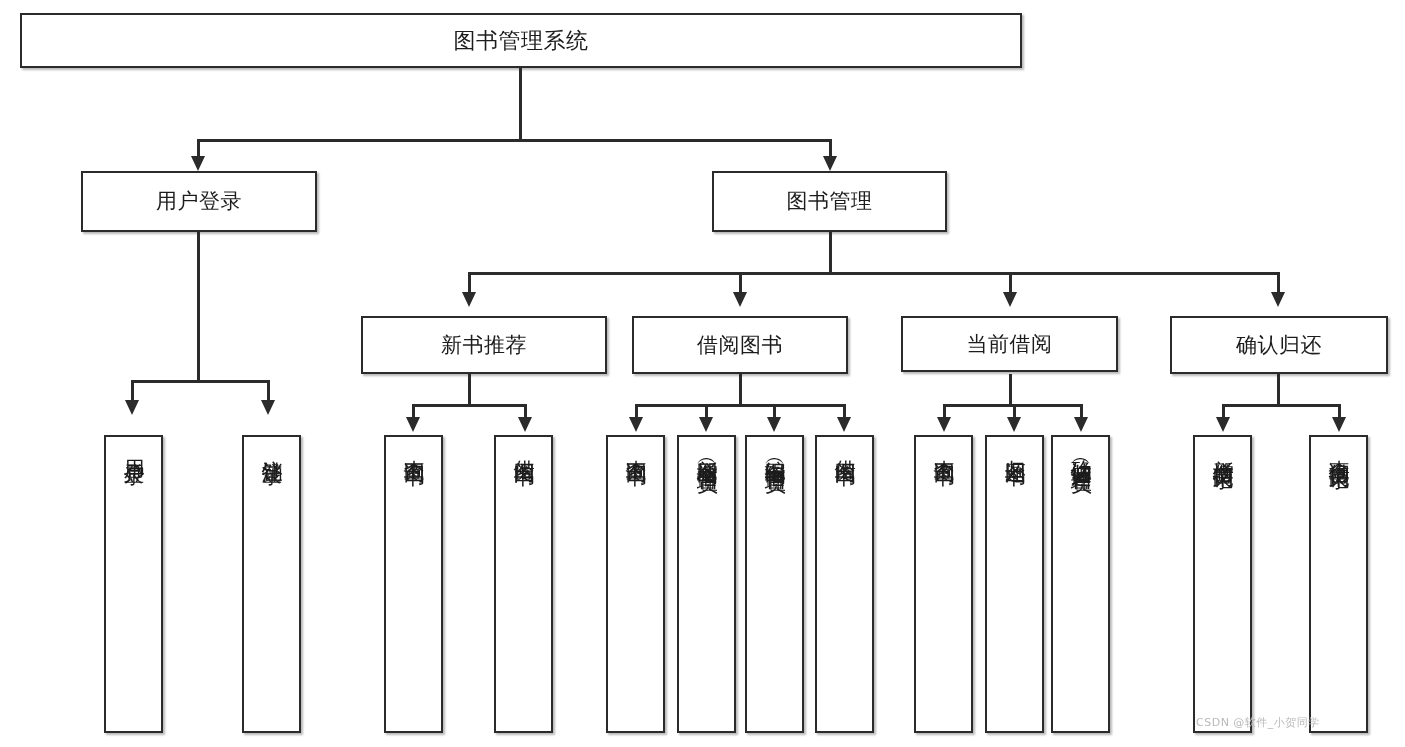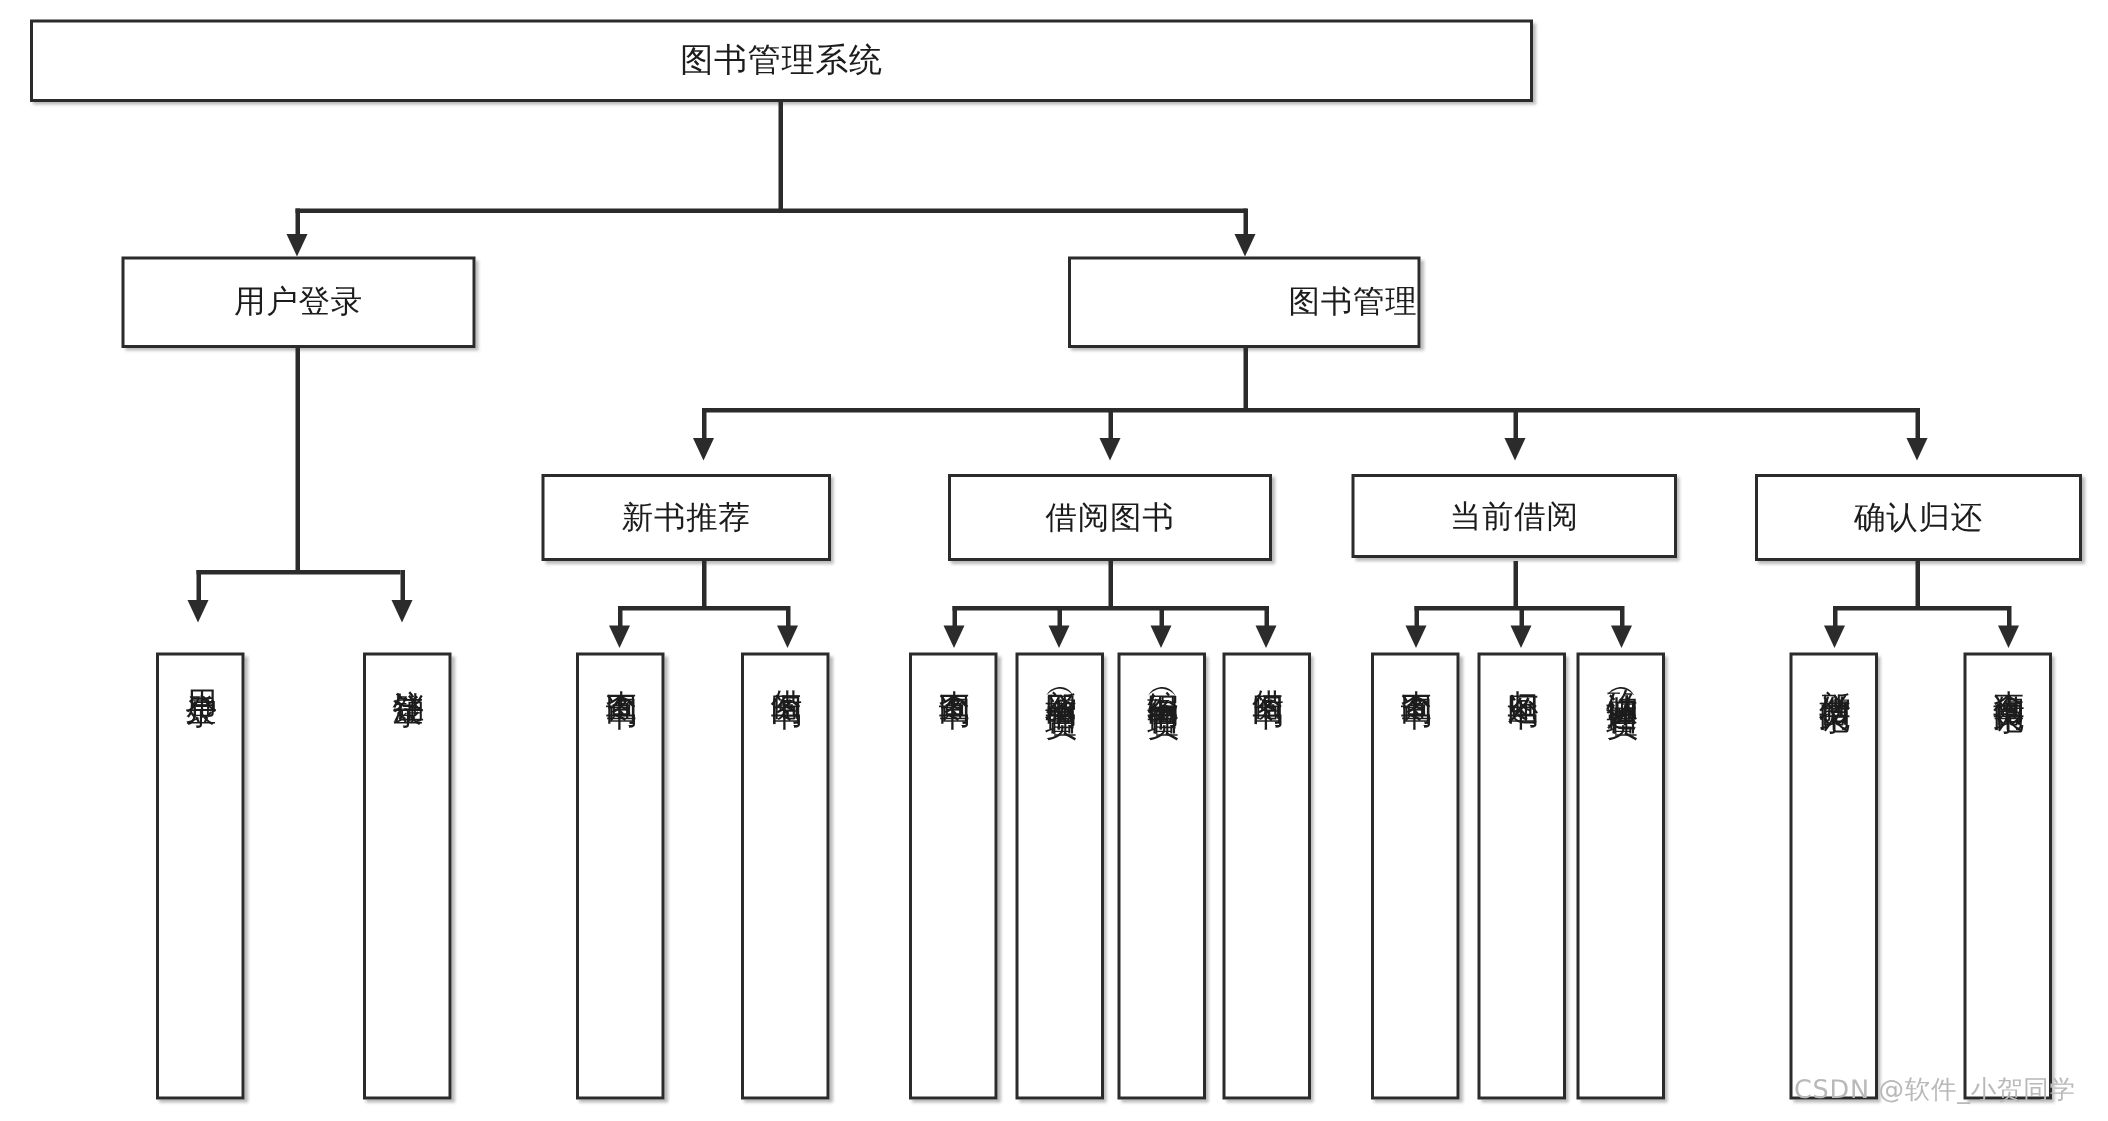--- a/index.html
+++ b/index.html
@@ -67,21 +67,21 @@
   .arrow{
     position:absolute;
     width:0;height:0;
     border-left:7px solid transparent;
     border-right:7px solid transparent;
     border-top:15px solid #2b2b2b;
   }
   
   .watermark{
     position:absolute;
-    font-size:17px;
+    font-size:11px;
     color:#b9b9b9;
     letter-spacing:0.5px;
     white-space:nowrap;
     user-select:none;
   }
 </style>
 </head>
 <body>
 
 <div id="canvas">
@@ -93,21 +93,21 @@
   <div class="vline" style="left:519px;top:68px;height:72px;"></div>
   <div class="hline" style="left:197px;top:139px;width:634px;"></div>
   <div class="vline" style="left:197px;top:139px;height:24px;"></div>
   <div class="arrow" style="left:191px;top:156px;"></div>
   <div class="vline" style="left:829px;top:139px;height:24px;"></div>
   <div class="arrow" style="left:823px;top:156px;"></div>
 
   <div class="node l2" style="left:81px;top:171px;width:236px;height:61px;">
     <span class="label">用户登录</span>
   </div>
-  <div class="node l2" style="left:712px;top:171px;width:235px;height:61px;justify-content:flex-end;">
+  <div class="node l2" style="left:712px;top:171px;width:235px;height:61px;">
     <span class="label">图书管理</span>
   </div>
 
   <div class="vline" style="left:197px;top:232px;height:150px;"></div>
   <div class="hline" style="left:131px;top:380px;width:136px;"></div>
   <div class="vline" style="left:131px;top:380px;height:24px;"></div>
   <div class="arrow" style="left:125px;top:400px;"></div>
   <div class="vline" style="left:267px;top:380px;height:24px;"></div>
   <div class="arrow" style="left:261px;top:400px;"></div>
 
@@ -115,21 +115,21 @@
   <div class="hline" style="left:468px;top:272px;width:811px;"></div>
   <div class="vline" style="left:468px;top:272px;height:24px;"></div>
   <div class="arrow" style="left:462px;top:292px;"></div>
   <div class="vline" style="left:739px;top:272px;height:24px;"></div>
   <div class="arrow" style="left:733px;top:292px;"></div>
   <div class="vline" style="left:1009px;top:272px;height:24px;"></div>
   <div class="arrow" style="left:1003px;top:292px;"></div>
   <div class="vline" style="left:1277px;top:272px;height:24px;"></div>
   <div class="arrow" style="left:1271px;top:292px;"></div>
 
-  <div class="node l3" style="left:361px;top:316px;width:193px;height:58px;">
+  <div class="node l3" style="left:361px;top:316px;width:246px;height:58px;">
     <span class="label">新书推荐</span>
   </div>
   <div class="node l3" style="left:632px;top:316px;width:216px;height:58px;">
     <span class="label">借阅图书</span>
   </div>
   <div class="node l3" style="left:901px;top:316px;width:217px;height:56px;">
     <span class="label">当前借阅</span>
   </div>
   <div class="node l3" style="left:1170px;top:316px;width:218px;height:58px;">
     <span class="label">确认归还</span>

